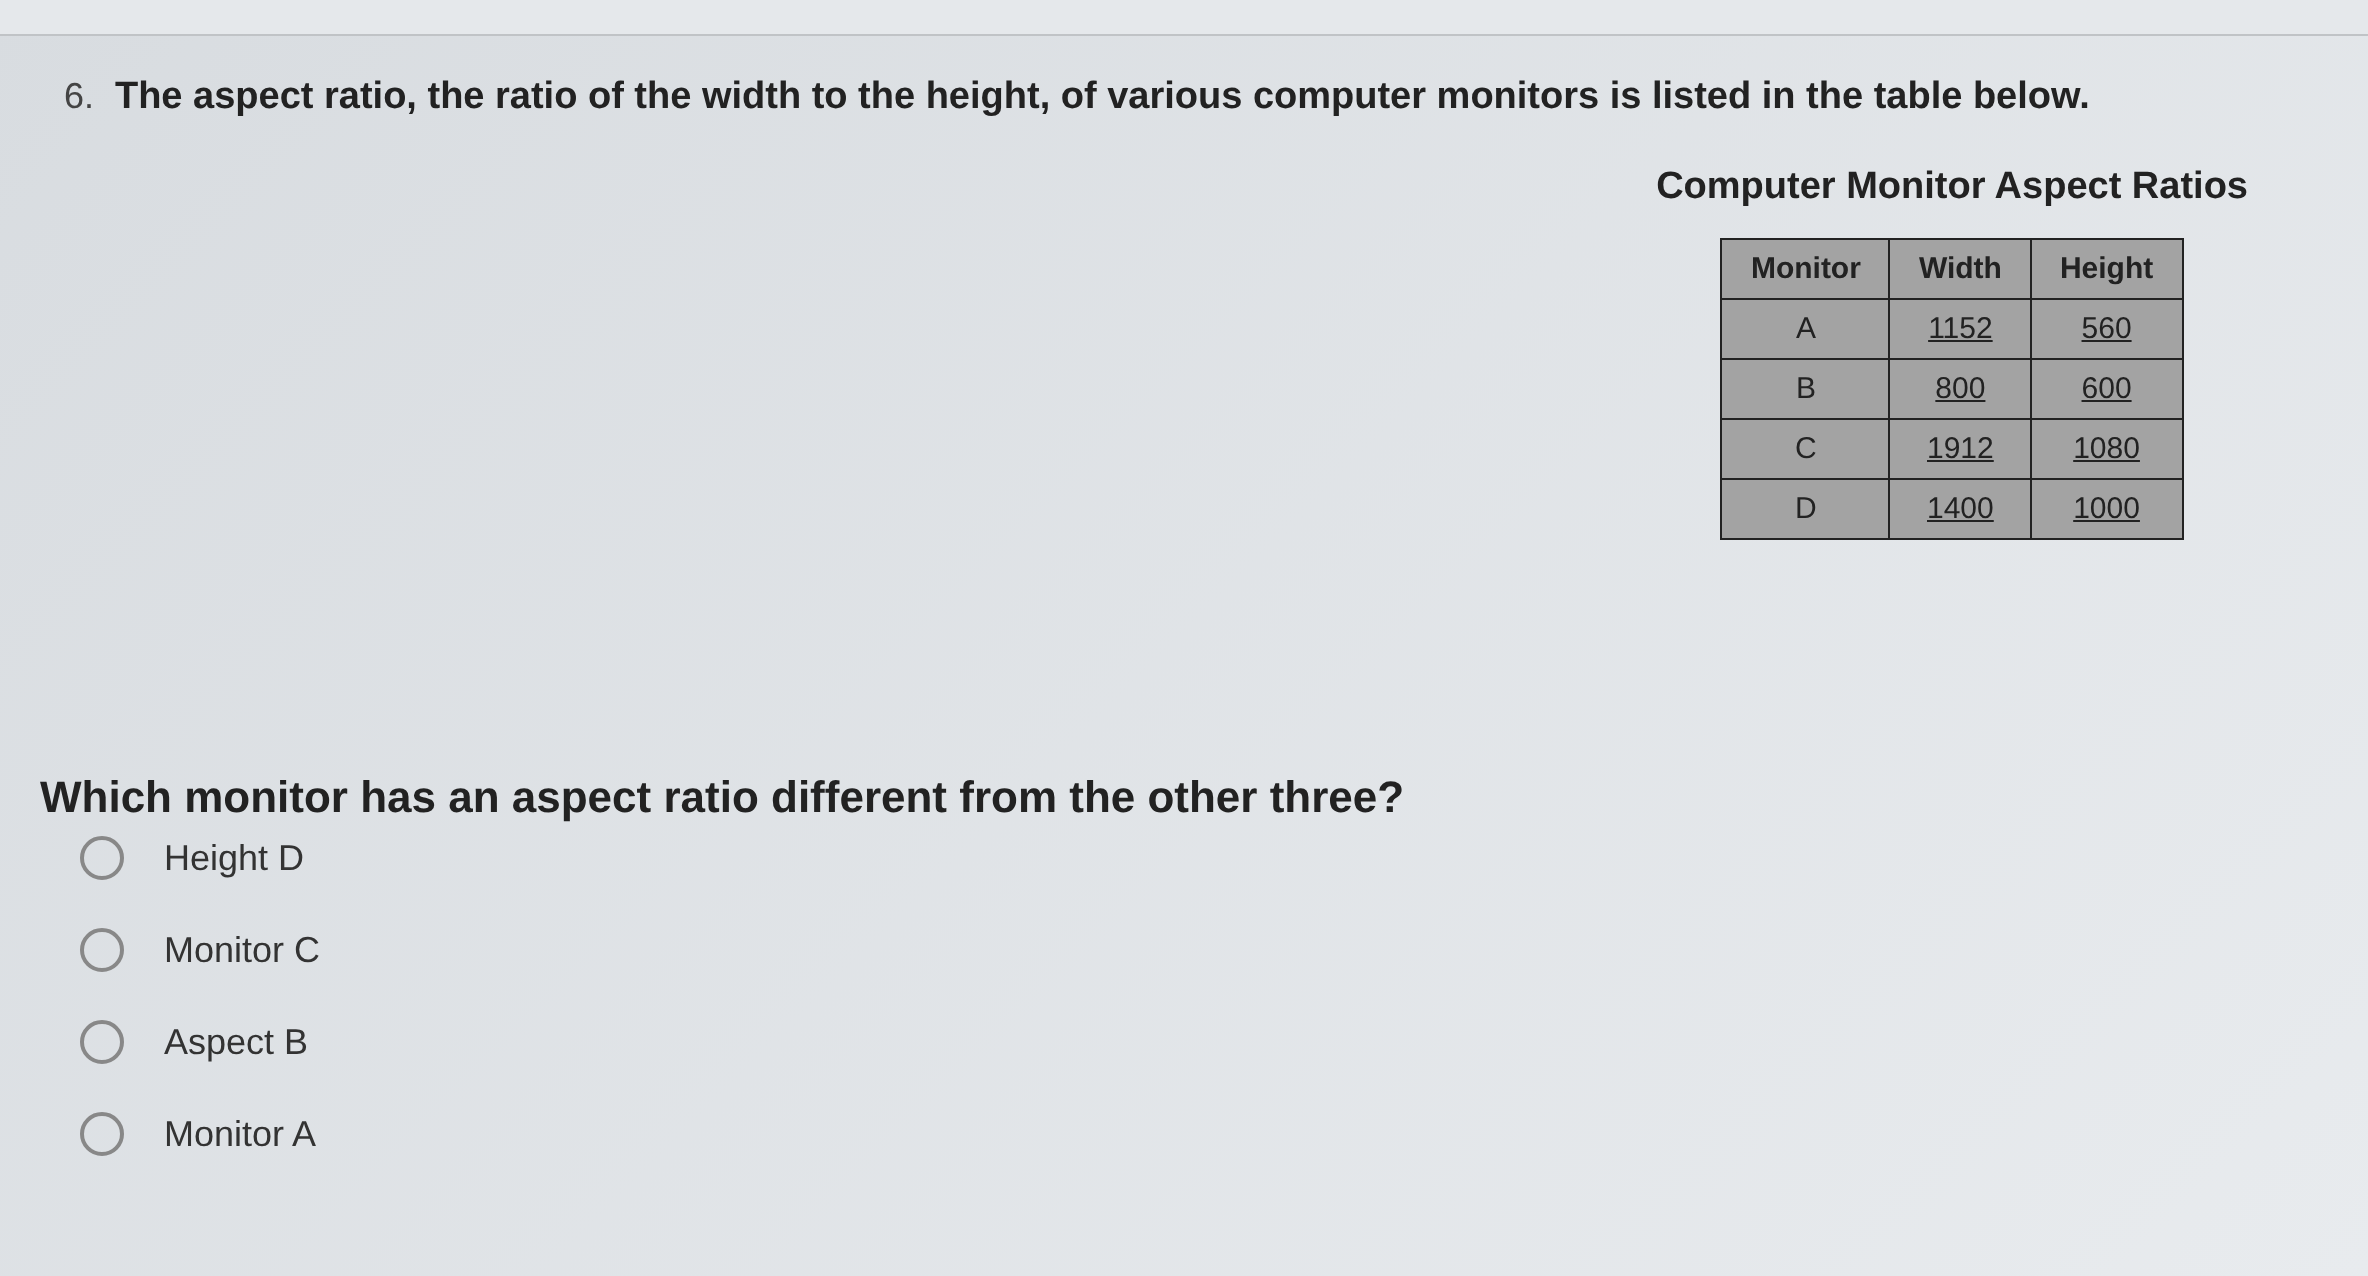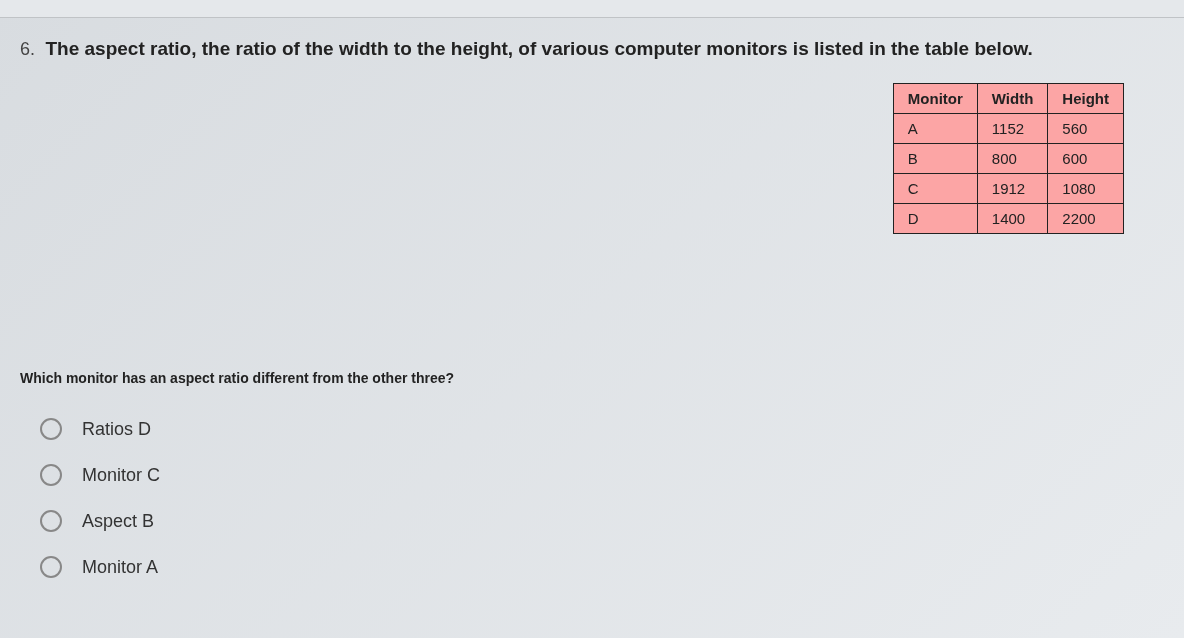--- a/index.html
+++ b/index.html
@@ -16,21 +16,21 @@
       position: relative;
       overflow: hidden;
     }
     .top-bar {
       width: 100%;
       height: 18px;
       background: #e5e8eb;
       border-bottom: 1px solid #c0c3c6;
     }
     .content {
-      padding: 20px 20px 0 20px;
+      padding: 20px 20px 0 32px;
       position: relative;
     }
     .question-number {
       display: inline;
       font-size: 18px;
       color: #444;
       font-weight: normal;
       margin-right: 6px;
     }
     .question-intro {
@@ -52,34 +52,35 @@
       margin-bottom: 14px;
     }
     table {
       border-collapse: collapse;
       margin: 0 auto;
     }
     th, td {
       border: 1.5px solid #222;
       padding: 6px 14px;
       font-size: 15px;
-      text-align: left;
-      background: #fca5a5;
+      text-align: center;
+      background: #a3a3a3;
     }
     th {
       font-weight: bold;
     }
     td.width-col, td.height-col {
       min-width: 60px;
+      text-decoration: underline;
     }
     .question-prompt {
       position: absolute;
-      top: 352px;
+      top: 368px;
       left: 20px;
-      font-size: 14px;
+      font-size: 22px;
       font-weight: bold;
       color: #222;
     }
     .options {
       position: absolute;
       top: 400px;
       left: 40px;
     }
     .option {
       display: flex;
@@ -106,20 +107,21 @@
 
 <div class="top-bar"></div>
 
 <div class="content">
   <div>
     <span class="question-number">6.</span>
     <span class="question-intro">The aspect ratio, the ratio of the width to the height, of various computer monitors is listed in the table below.</span>
   </div>
 
   <div class="table-section">
+    <div class="table-title">Computer Monitor Aspect Ratios</div>
     <table>
       <thead>
         <tr>
           <th>Monitor</th>
           <th>Width</th>
           <th>Height</th>
         </tr>
       </thead>
       <tbody>
         <tr>
@@ -133,32 +135,32 @@
           <td class="height-col">600</td>
         </tr>
         <tr>
           <td>C</td>
           <td class="width-col">1912</td>
           <td class="height-col">1080</td>
         </tr>
         <tr>
           <td>D</td>
           <td class="width-col">1400</td>
-          <td class="height-col">2200</td>
+          <td class="height-col">1000</td>
         </tr>
       </tbody>
     </table>
   </div>
 
   <div class="question-prompt">Which monitor has an aspect ratio different from the other three?</div>
 
   <div class="options">
     <div class="option">
       <div class="radio-circle"></div>
-      <span class="option-label">Ratios D</span>
+      <span class="option-label">Height D</span>
     </div>
     <div class="option">
       <div class="radio-circle"></div>
       <span class="option-label">Monitor C</span>
     </div>
     <div class="option">
       <div class="radio-circle"></div>
       <span class="option-label">Aspect B</span>
     </div>
     <div class="option">

